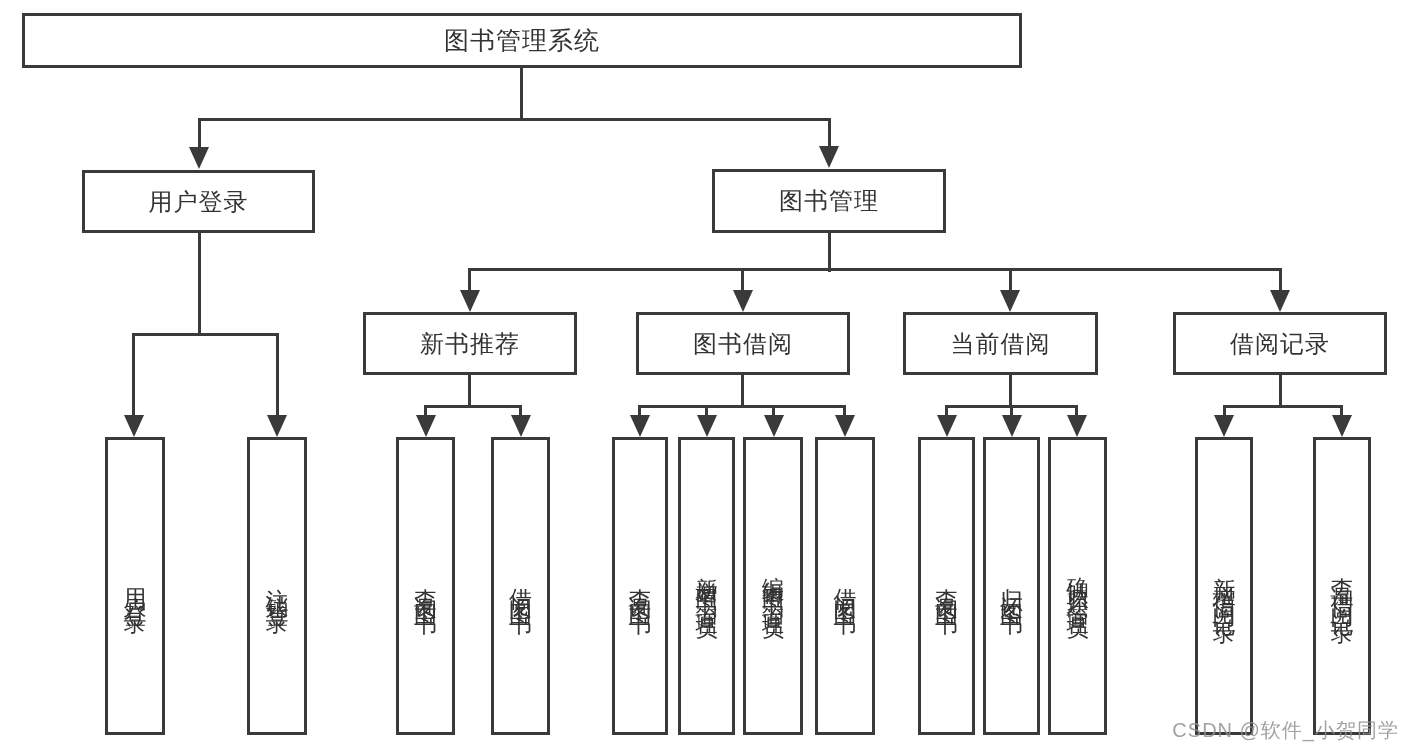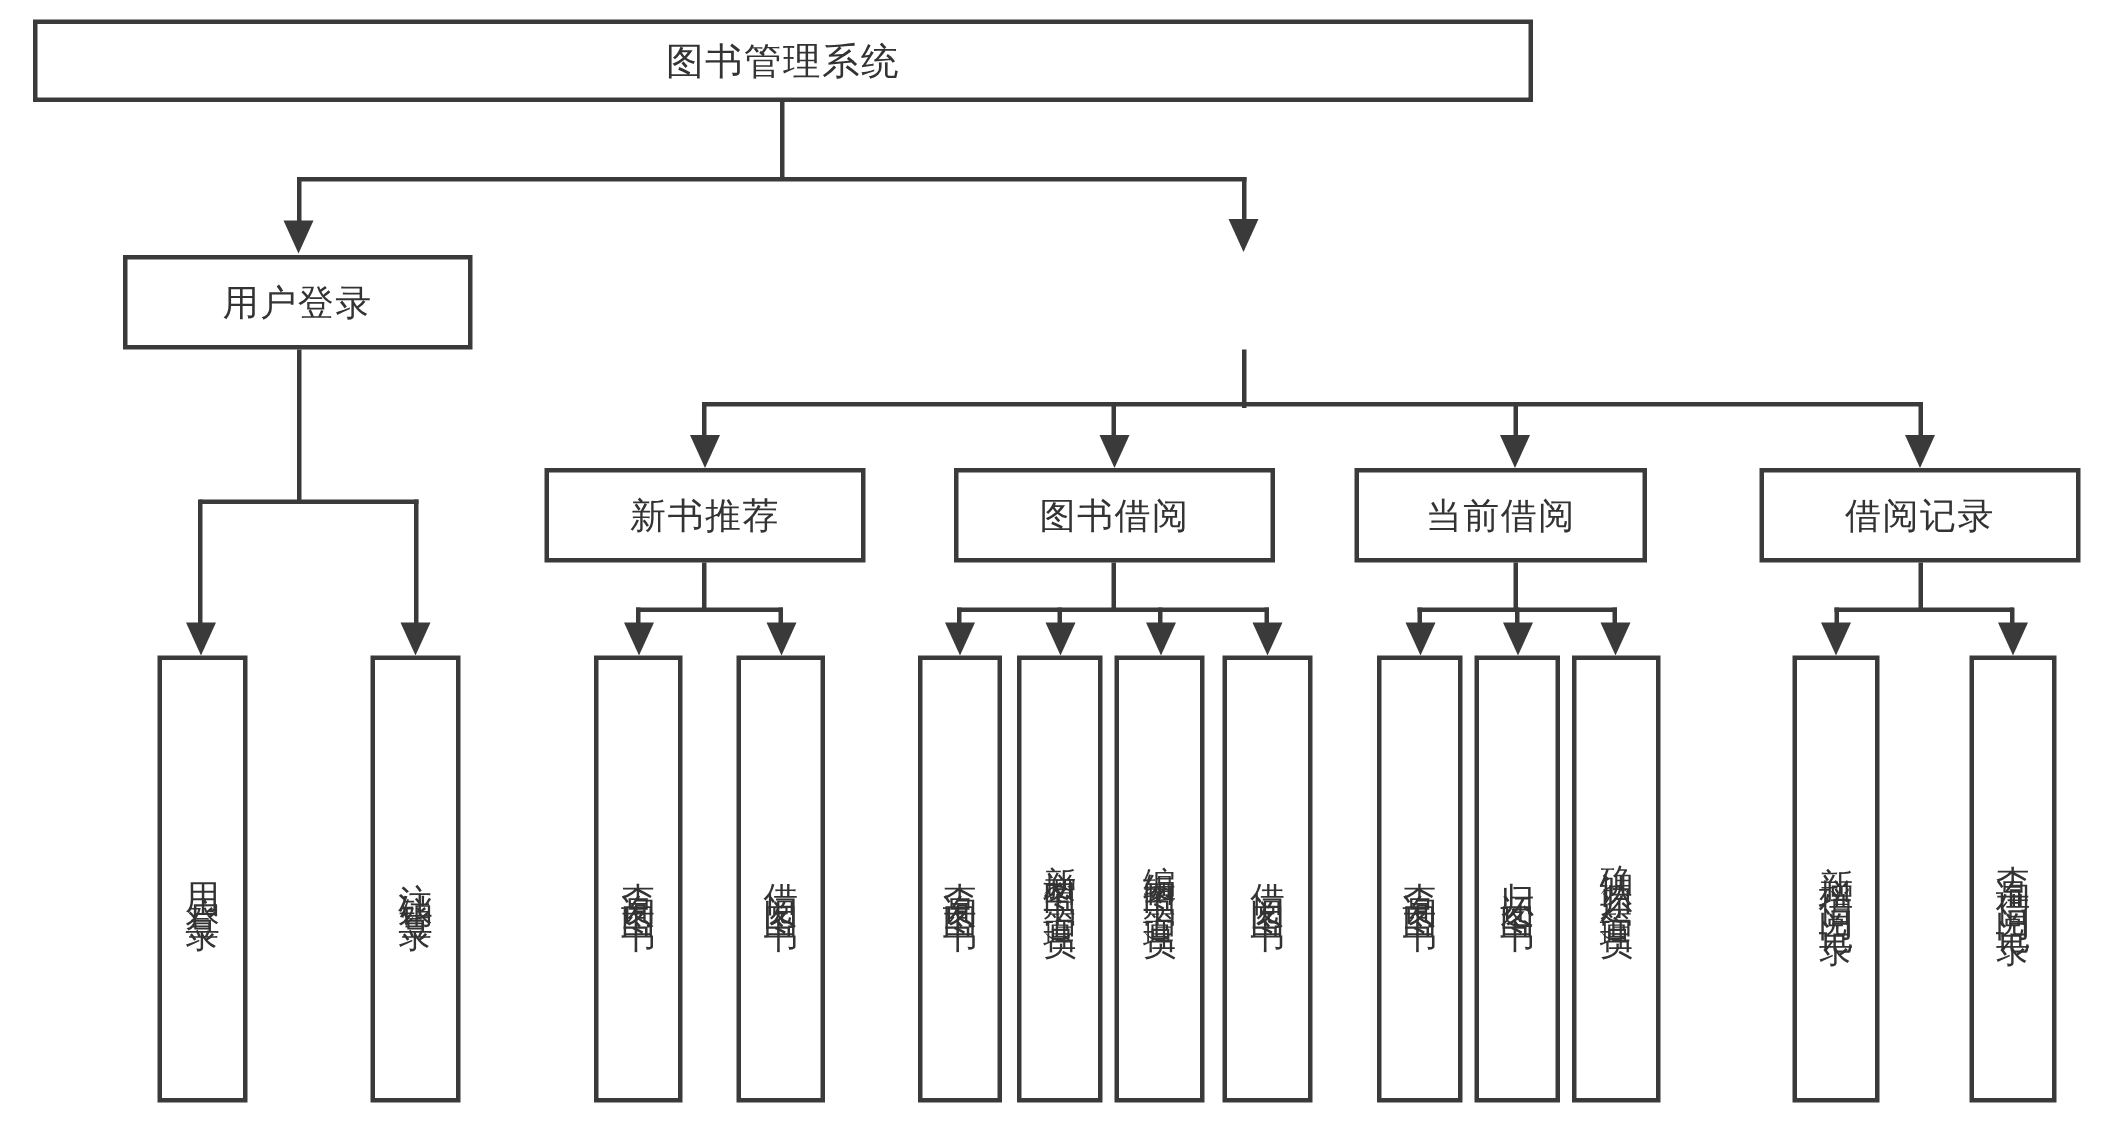--- a/index.html
+++ b/index.html
@@ -74,20 +74,23 @@
 
   <div class="line" style="left:520px;top:68px;width:3px;height:52px;"></div>
   <div class="line" style="left:198px;top:118px;width:633px;height:3px;"></div>
   <div class="line" style="left:198px;top:118px;width:3px;height:30px;"></div>
   <div class="arrowhead" style="left:189px;top:147px;"></div>
   <div class="line" style="left:828px;top:118px;width:3px;height:30px;"></div>
   <div class="arrowhead" style="left:819px;top:146px;"></div>
 
   <div class="box" style="left:82px;top:170px;width:233px;height:63px;">
     <span class="hlabel">用户登录</span>
+  </div>
+  <div class="box" style="left:712px;top:169px;width:234px;height:64px;">
+    <span class="hlabel">图书管理</span>
   </div>
 
   <div class="line" style="left:198px;top:233px;width:3px;height:102px;"></div>
   <div class="line" style="left:133px;top:333px;width:146px;height:3px;"></div>
   <div class="line" style="left:132px;top:333px;width:3px;height:83px;"></div>
   <div class="arrowhead" style="left:124px;top:415px;"></div>
   <div class="line" style="left:276px;top:333px;width:3px;height:83px;"></div>
   <div class="arrowhead" style="left:267px;top:415px;"></div>
 
   <div class="line" style="left:828px;top:233px;width:3px;height:39px;"></div>
@@ -185,14 +188,15 @@
     <span class="vtext" style="letter-spacing:6px;font-size:22px;">确认归还（管理员）</span>
   </div>
 
   <div class="box" style="left:1195px;top:437px;width:58px;height:298px;">
     <span class="vtext" style="letter-spacing:9px;">新增借阅记录</span>
   </div>
   <div class="box" style="left:1313px;top:437px;width:58px;height:298px;">
     <span class="vtext" style="letter-spacing:9px;">查询借阅记录</span>
   </div>
 
+  <div class="watermark">CSDN @软件_小贺同学</div>
 
 </div>
 
 </body></html>

